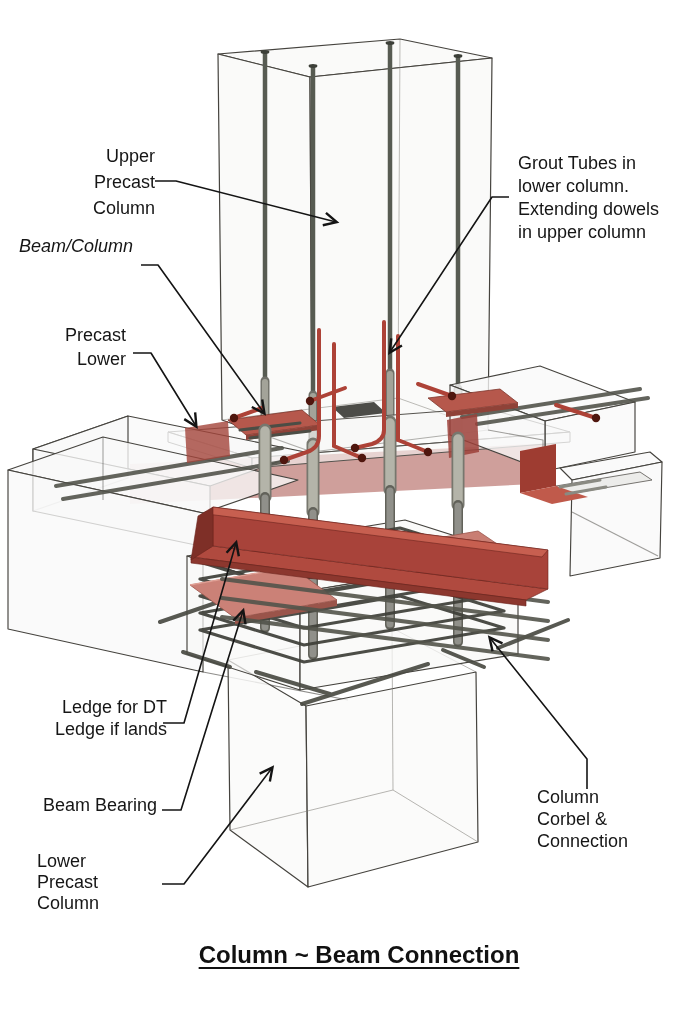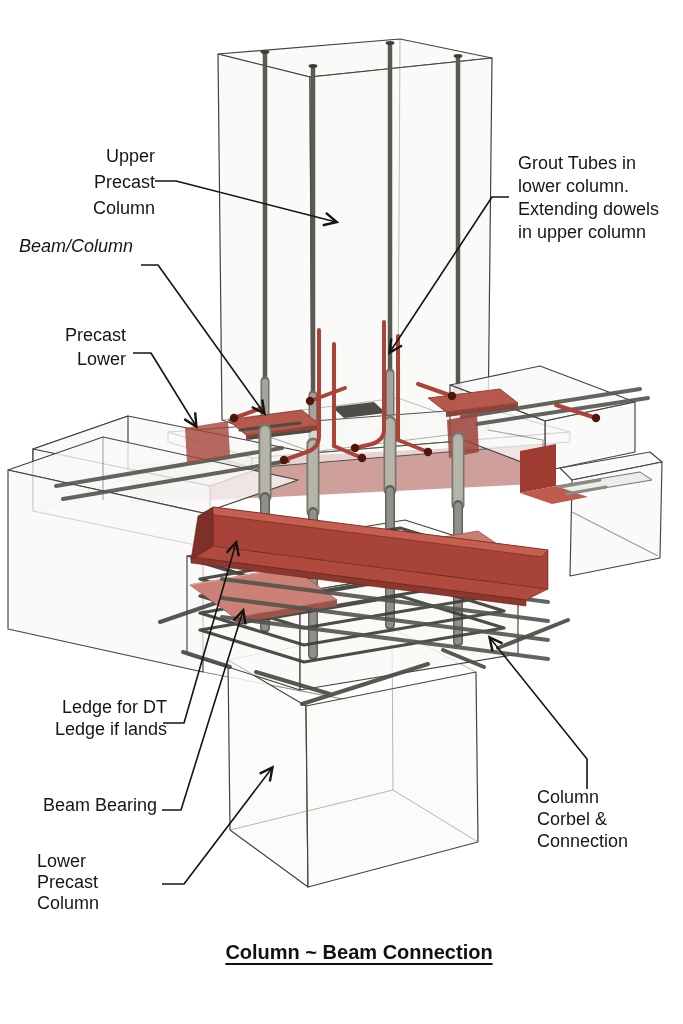--- a/index.html
+++ b/index.html
@@ -4,21 +4,21 @@
 <style>
   html,body{margin:0;padding:0;background:#ffffff;}
   #stage{position:relative;width:683px;height:1024px;background:#ffffff;overflow:hidden;
          font-family:"Liberation Sans",sans-serif;}
   #stage svg{position:absolute;left:0;top:0;}
   .lbl{position:absolute;color:#161616;font-size:18px;line-height:23px;white-space:nowrap;}
   .lbl div{display:block;}
   .r{text-align:right;}
   .c{text-align:left;}
   #title{position:absolute;left:359px;top:941px;transform:translateX(-50%);
-         font-size:20px;font-weight:bold;color:#111;
+         font-size:24px;font-weight:bold;color:#111;
          text-decoration:underline;text-decoration-thickness:2px;text-underline-offset:4px;
          white-space:nowrap;}
 </style>
 </head>
 <body>
 
 <div id="stage">
 
 <svg width="683" height="1024" viewBox="0 0 683 1024">
   <defs>

